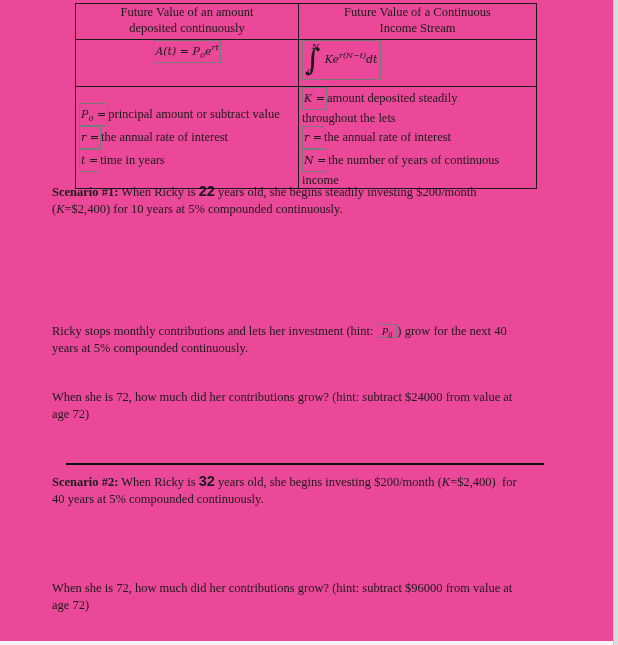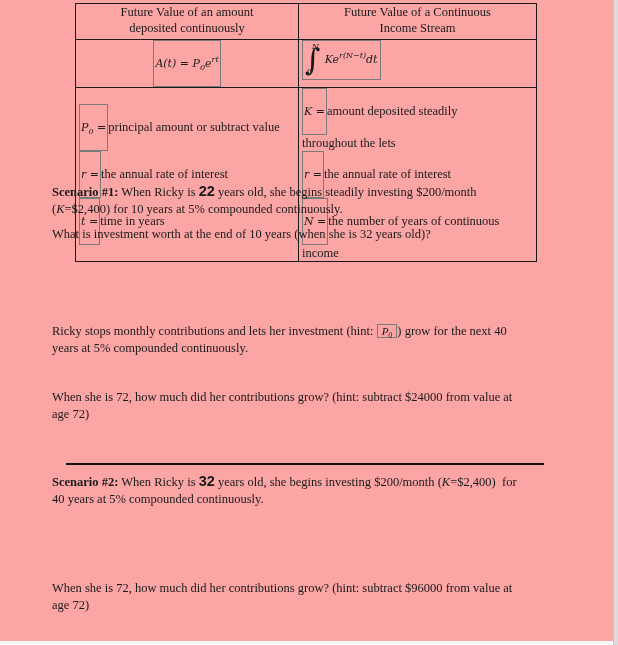--- a/index.html
+++ b/index.html
@@ -2,40 +2,40 @@
 <html><head>
   <meta charset="utf-8">
   <style>
     html, body { margin: 0; padding: 0; }
     body {
       width: 618px; height: 645px; position: relative; overflow: hidden;
       background: #ffffff;
       font-family: "Liberation Serif", "DejaVu Serif", serif;
       color: #1a1a1a;
     }
-    .page { position: absolute; left: 0; top: 0; width: 614px; height: 645px; background: #fca5a5; }
+    .page { position: absolute; left: 0; top: 0; width: 614px; height: 645px; background: #ec4899; }
     .scrollbar {
       position: absolute; right: 0; top: 0; width: 4px; height: 645px;
       background: #dcdcdc; border-left: 1px solid #c8c8c8;
     }
     .bottom-shade { position: absolute; left: 0; top: 641px; width: 614px; height: 4px; background: #f7f7f7; }
 
     table.formulas {
       position: absolute; left: 75px; top: 3px; width: 462px;
       border-collapse: collapse; font-size: 12.5px; line-height: 16px;
     }
     table.formulas td { border: 1.2px solid #1a1a1a; vertical-align: top; padding: 0 3px; }
     td.hdr { text-align: center; height: 35px; padding-top: 2px; }
     td.col1 { width: 216px; }
     td.formula-cell { height: 46px; vertical-align: middle; }
     td.formula-cell.c1 { text-align: center; }
     td.defs { height: 81px; }
     td.defs.c1 { padding-top: 16px; }
     .mbox {
-      display: inline-block; border: 1px solid #7a7a7a; padding: 16px 1px;
+      display: inline-block; border: 1px solid #7a7a7a; padding: 4px 1px;
       font-family: "DejaVu Serif", serif; font-style: italic; font-size: 11px; line-height: 13px;
     }
     .eq { font-style: normal; }
     sub, sup { font-size: 8px; line-height: 0; }
     .integral-box {
       display: inline-flex; align-items: center; border: 1px solid #7a7a7a;
       padding: 1px 2px; height: 36px; position: relative;
     }
     .integral-sign { font-size: 30px; font-family: "DejaVu Serif", serif; line-height: 30px; font-style: normal; position: relative; }
     .lim-top { position: absolute; left: 9px; top: -2px; font-size: 8px; font-style: italic; font-family: "DejaVu Serif", serif; }
@@ -93,21 +93,20 @@
         <div>income</div>
       </td>
     </tr>
   </tbody>
     </table>
 
   <div class="para" style="top:183px;">
     <b>Scenario #1:</b><span>  When Ricky is </span><b class="big">22</b><span> years old, she begins steadily investing $200/month (</span><span class="ital">K</span><span>=$2,400) for 10 years at 5% compounded continuously.</span>
   </div>
 
-  <div class="para" style="top:226px;">What is investment worth at the end of 10 years (when she is 32 years old)?</div>
 
   <div class="para" style="top:323px;">
     <span>Ricky stops monthly contributions and lets her investment (hint: </span><span class="hint-box"><span>P</span><sub>0</sub></span><span>) grow for the next 40 years at 5% compounded continuously.</span>
   </div>
 
   <div class="para" style="top:389px;">When she is 72, how much did her contributions grow?  (hint: subtract $24000 from value at age 72)</div>
 
   <div class="rule"></div>
 
   <div class="para" style="top:473px;">

